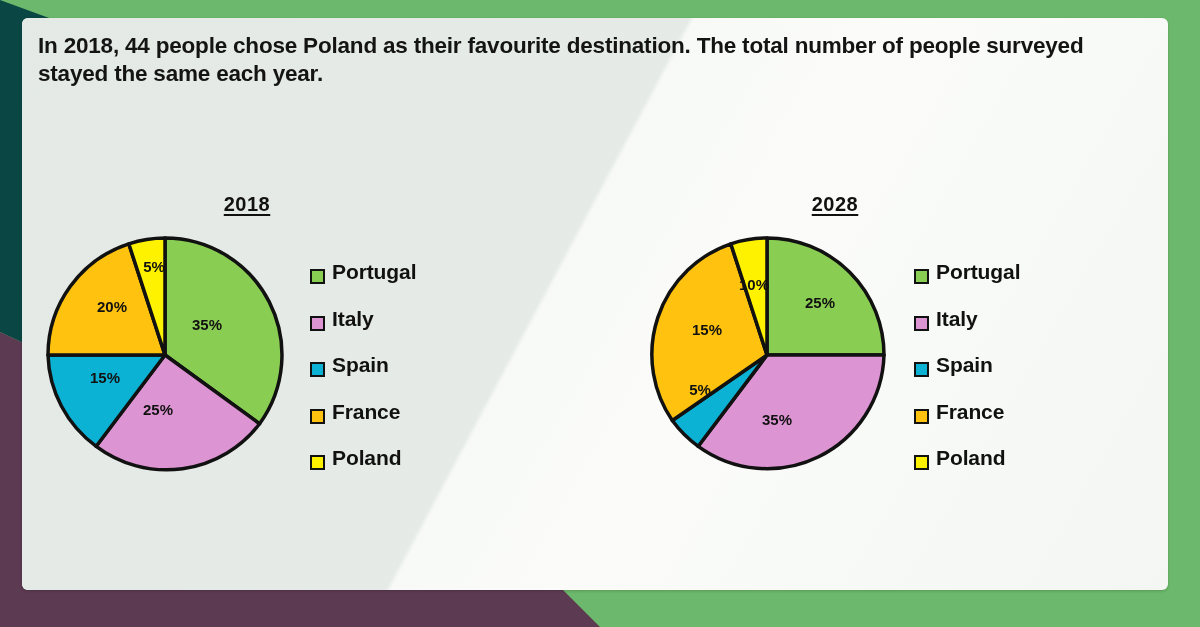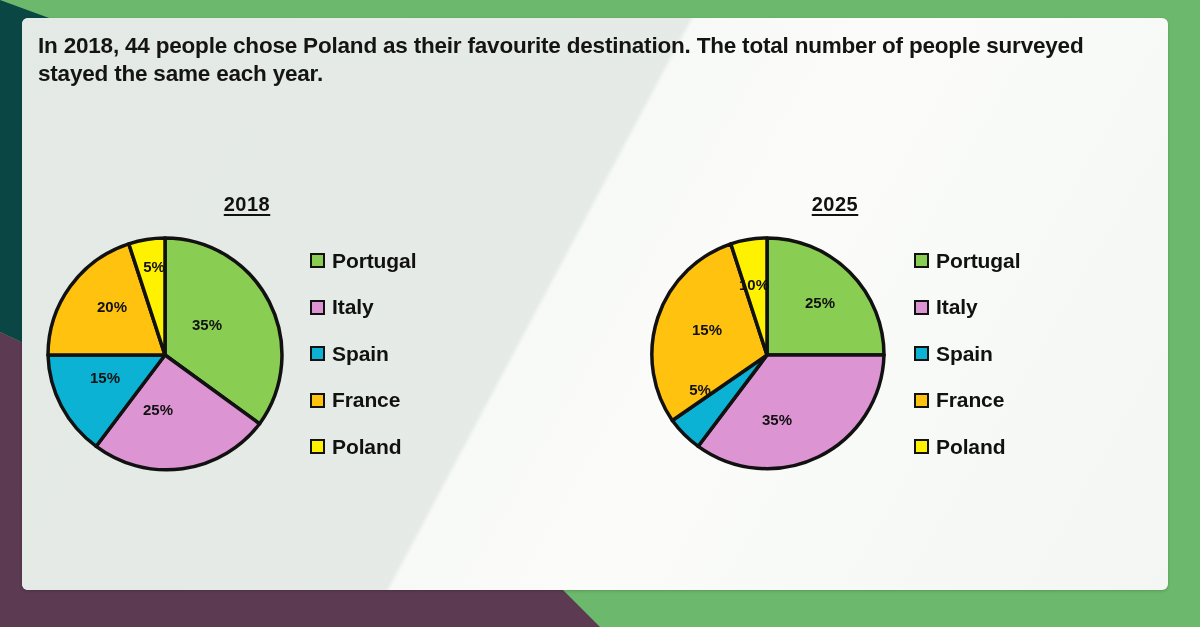--- a/index.html
+++ b/index.html
@@ -114,21 +114,21 @@
   .pie svg { display: block; }
 
   .legend {
     margin-left: 20px;
     margin-top: 8px;
   }
   .chart-block.right .legend { margin-left: 22px; }
 
   .legend-item {
     display: flex;
-    align-items: center;
+    align-items: flex-end;
     height: 46.5px;
   }
   .legend-swatch {
     width: 15px;
     height: 15px;
     border: 2px solid #111;
     box-sizing: border-box;
     margin-right: 7px;
     flex: 0 0 auto;
   }
@@ -207,21 +207,21 @@
             </div>
             <div class="legend-item">
               <span class="legend-swatch" style="background:#FFF200"></span>
               <span class="legend-label">Poland</span>
             </div>
           </div>
         </div>
       </div>
 
       <div class="chart-block right">
-        <div class="year-label">2025</div>
+        <div class="year-label">2028</div>
         <div class="pie-and-legend">
           <div class="pie">
             <svg width="250" height="250" viewBox="0 0 250 250" role="img">
 
               <path d="M125 125 L125 8 A117 117 0 0 1 242 125 Z" fill="#8ACD53" stroke="#111" stroke-width="3.5" stroke-linejoin="round"></path>
 
               <path d="M125 125 L242 125 A117 117 0 0 1 56.2 216.3 Z" fill="#DC94D2" stroke="#111" stroke-width="3.5" stroke-linejoin="round"></path>
 
               <path d="M125 125 L56.2 216.3 A117 117 0 0 1 30.3 190.5 Z" fill="#0CB2D4" stroke="#111" stroke-width="3.5" stroke-linejoin="round"></path>
 

